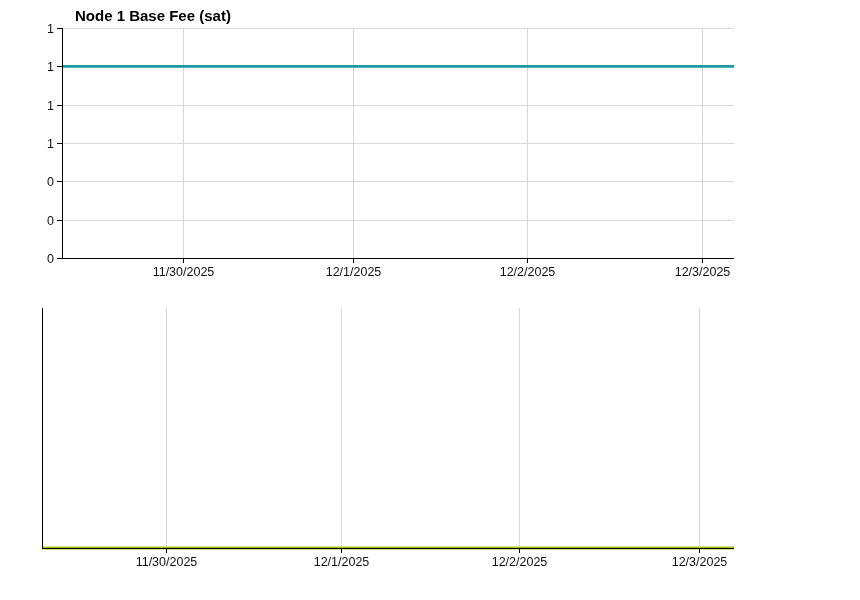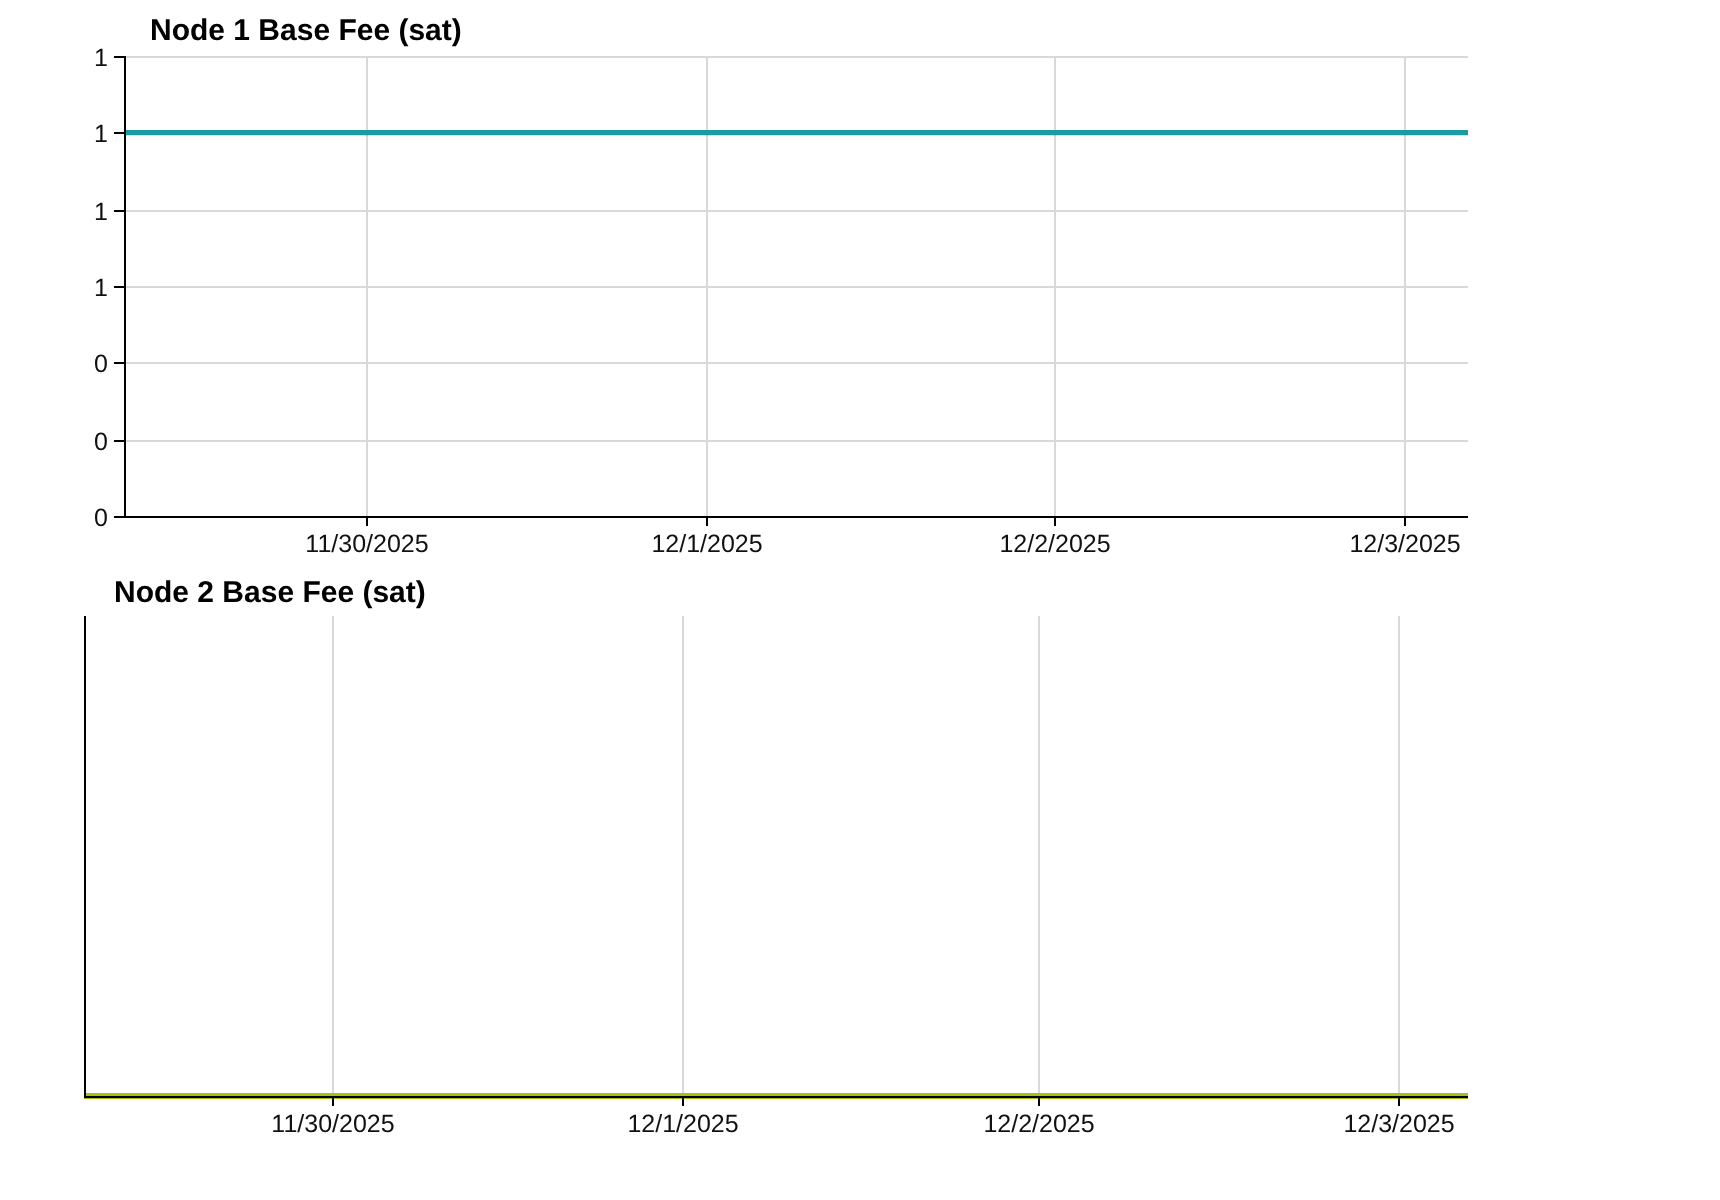--- a/index.html
+++ b/index.html
@@ -27,21 +27,20 @@
     font-family: "Liberation Sans", sans-serif;
     font-size: 12.5px;
     fill: #111111;
   }
 </style>
 </head>
 <body>
 
 <div class="stage">
   <div class="chart-title" id="title-node1">Node 1 Base Fee (sat)</div>
-  <div class="chart-title" id="title-node2">Node 2 Base Fee (sat)</div>
   <svg id="charts-svg" width="860" height="600">
       <g>
         <line x1="183.5" y1="28" x2="183.5" y2="258" stroke="#d9d9d9" stroke-width="1"></line>
         <line x1="353.5" y1="28" x2="353.5" y2="258" stroke="#d9d9d9" stroke-width="1"></line>
         <line x1="527.5" y1="28" x2="527.5" y2="258" stroke="#d9d9d9" stroke-width="1"></line>
         <line x1="702.5" y1="28" x2="702.5" y2="258" stroke="#d9d9d9" stroke-width="1"></line>
         <line x1="62" y1="28.5" x2="835" y2="28.5" stroke="#d9d9d9" stroke-width="1"></line>
         <line x1="62" y1="66.5" x2="835" y2="66.5" stroke="#d9d9d9" stroke-width="1"></line>
         <line x1="62" y1="105.5" x2="835" y2="105.5" stroke="#d9d9d9" stroke-width="1"></line>
         <line x1="62" y1="143.5" x2="835" y2="143.5" stroke="#d9d9d9" stroke-width="1"></line>

